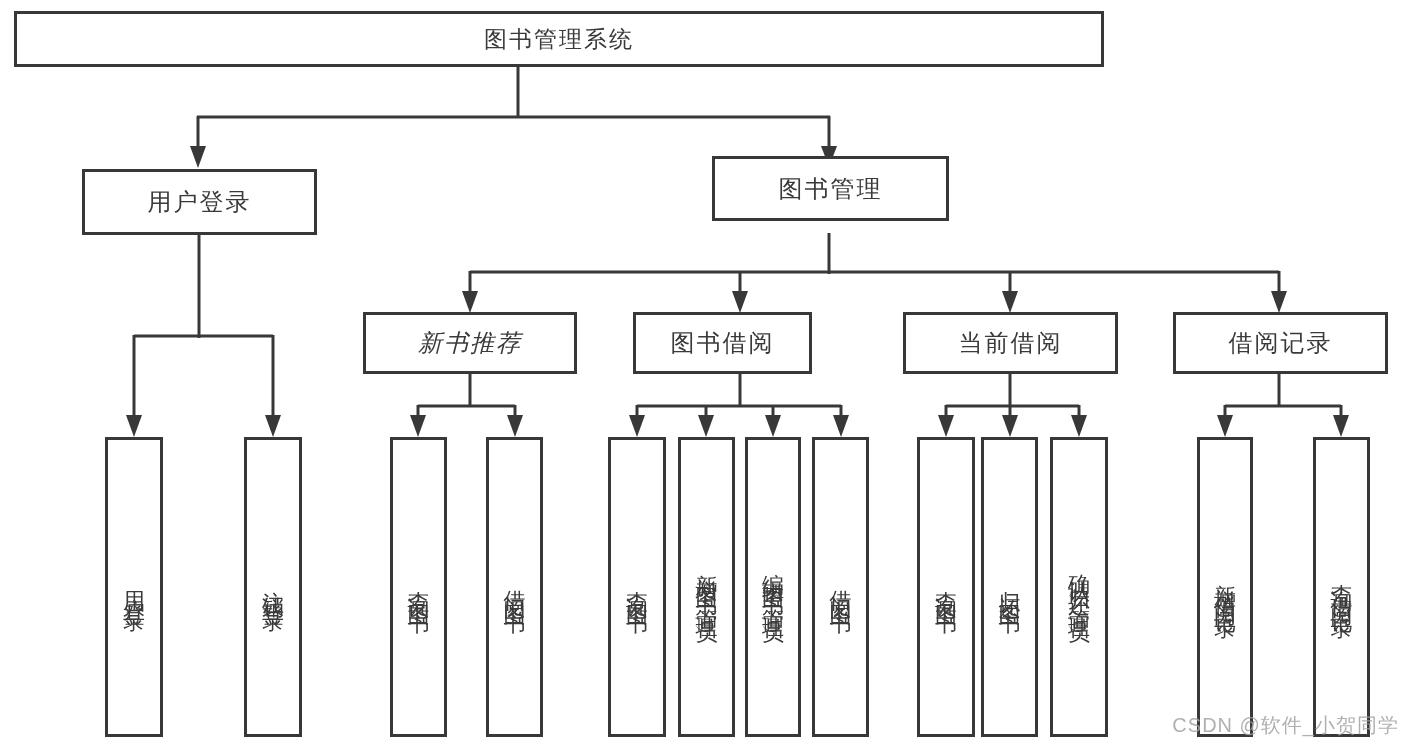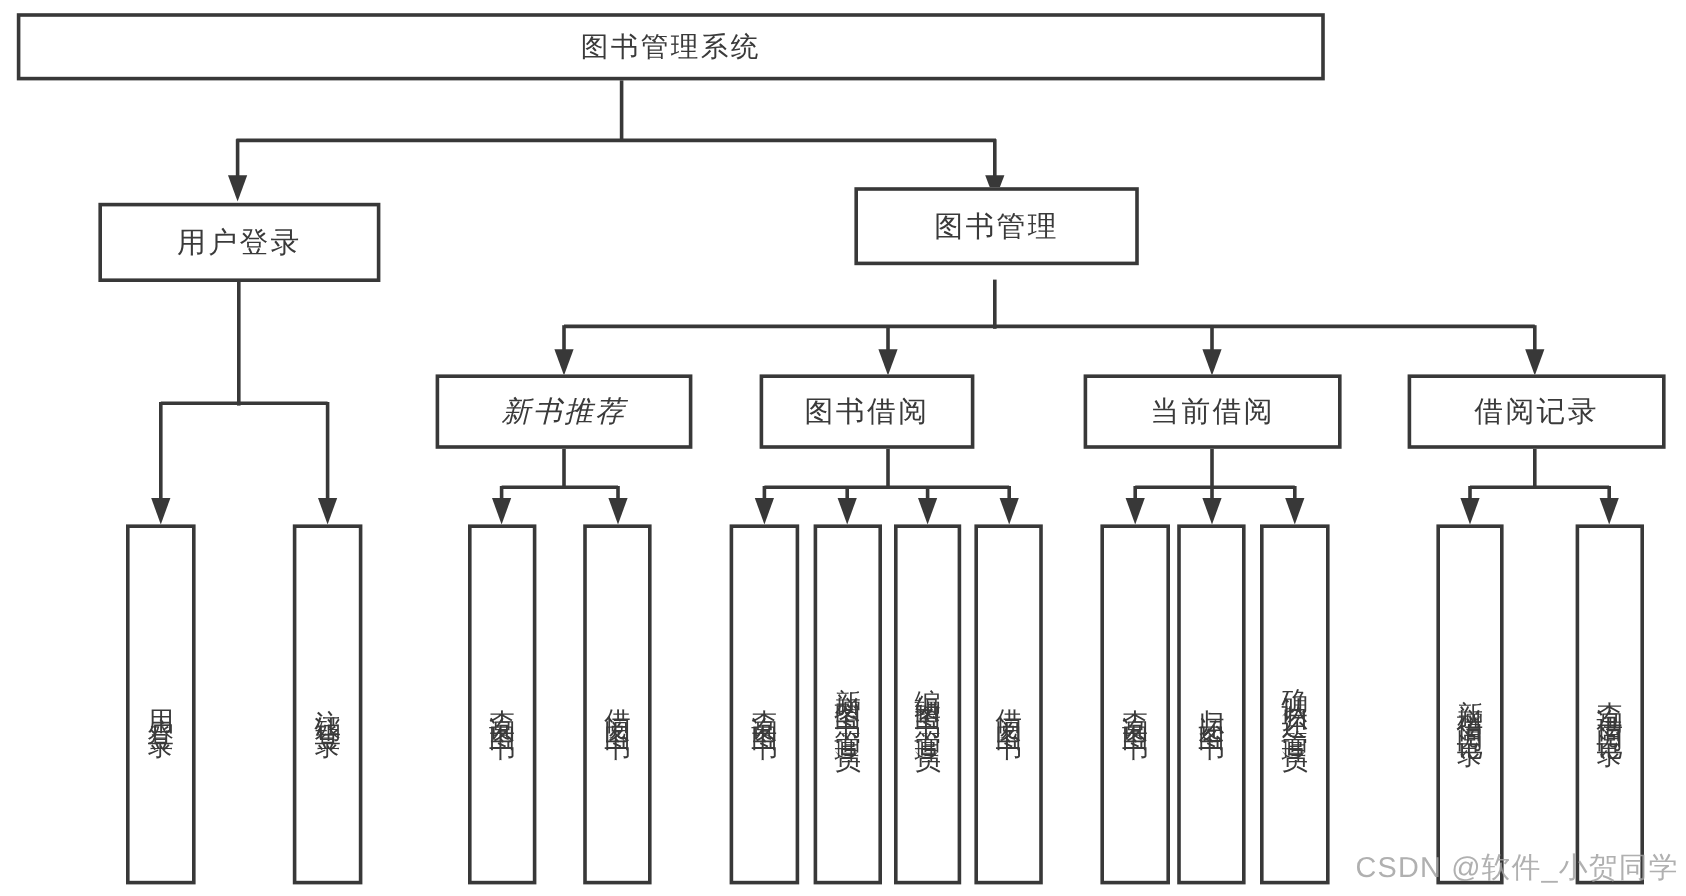--- a/index.html
+++ b/index.html
@@ -69,21 +69,21 @@
   .b-c4 { left: 812px;  width: 57px; }
   .b-d1 { left: 917px;  width: 58px; }
   .b-d2 { left: 981px;  width: 57px; }
   .b-d3 { left: 1050px; width: 58px; }
   .b-e1 { left: 1197px; width: 56px; }
   .b-e2 { left: 1313px; width: 57px; }
   .watermark {
     position: absolute;
     right: 6px;
     bottom: 8px;
-    font-size: 24px;
+    font-size: 20px;
     letter-spacing: 1px;
     color: var(--watermark, #a3a3a3);
     opacity: 0.85;
     white-space: nowrap;
     z-index: 5;
   }
 </style>
 </head>
 <body>
 

